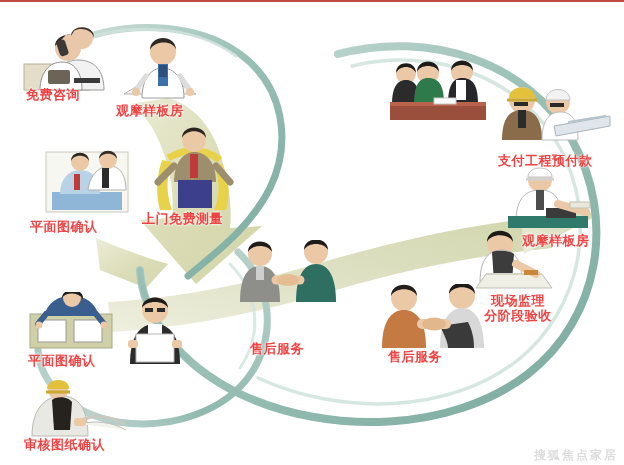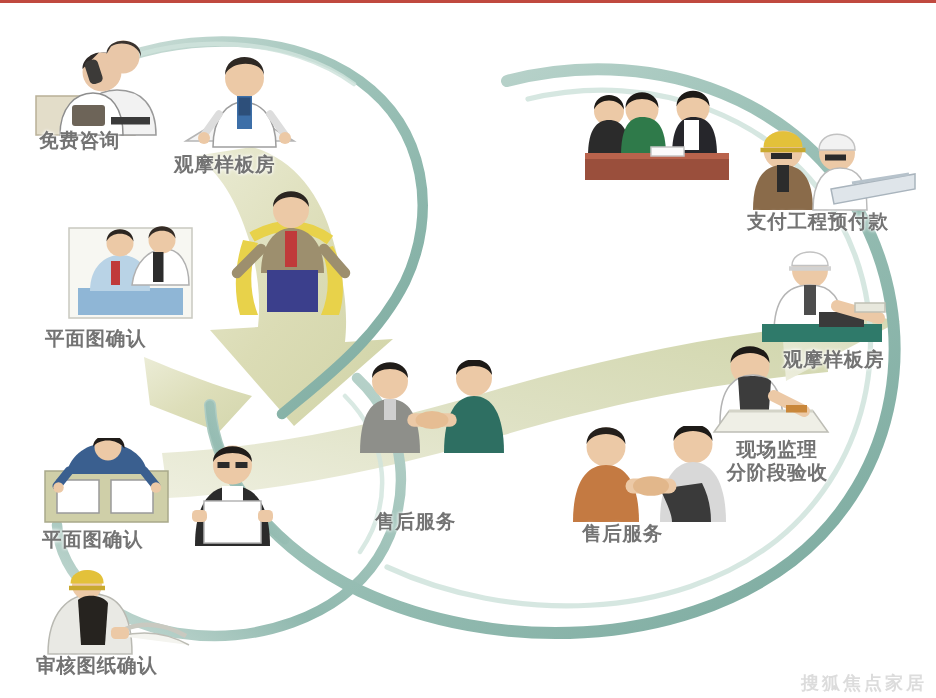--- a/index.html
+++ b/index.html
@@ -14,24 +14,24 @@
     overflow:hidden;
     border-top:2px solid #c0493f;
     box-sizing:border-box;
   }
   
   #artwork{position:absolute;left:0;top:0;width:624px;height:465px;}
 
   
   .label{
     position:absolute;
-    font-family:Liberation Mono, monospace;
+    font-family:Liberation Serif, serif;
     font-size:13px;
     font-weight:bold;
-    color:#737373;
+    color:#ef4444;
     white-space:nowrap;
     letter-spacing:0.5px;
     line-height:1.15;
     text-shadow:0 0 2px #fff,0 0 3px #fff;
   }
   .label.two-line{white-space:normal;text-align:center;}
 
   
   .scene{position:absolute;}
   .scene svg{display:block;}
@@ -152,20 +152,21 @@
       <path d="M84 44 C 92 60 92 78 88 90 L 76 90 C 82 76 82 60 76 46 Z" fill="#e8d24a"></path>
       <path d="M30 38 C 48 28 66 28 82 40" stroke="#e8d24a" stroke-width="7" fill="none"></path>
       <circle cx="56" cy="20" r="12" fill="#ecc9a6"></circle>
       <path d="M44 18 C 44 4 68 4 68 18 C 64 9 48 9 44 18 Z" fill="#2b2520"></path>
       <path d="M36 62 C 36 42 46 32 56 32 C 68 32 78 42 78 62 Z" fill="#9d8f6e"></path>
       <rect x="52" y="34" width="8" height="24" fill="#c03a3a"></rect>
       <rect x="40" y="60" width="34" height="28" fill="#3b3f8c"></rect>
       <path d="M36 46 L 20 62 M78 46 L 92 62" stroke="#9d8f6e" stroke-width="7" stroke-linecap="round"></path>
     </svg>
   </div>
+  <div class="label" style="left:142px;top:210px;">上门免费测量</div>
 
   <div class="scene" style="left:44px;top:148px;">
     <svg width="86" height="64" viewBox="0 0 86 64">
       <rect x="2" y="2" width="82" height="60" fill="#f7f7f2" stroke="#c9c9c0" stroke-width="1"></rect>
       <rect x="8" y="42" width="70" height="18" fill="#8fb6d6"></rect>
       <path d="M16 44 C 16 28 26 20 36 20 C 48 20 56 28 56 44 Z" fill="#b9d3e6"></path>
       <circle cx="36" cy="12" r="9" fill="#ecc9a6"></circle>
       <path d="M27 11 C 27 0 45 0 45 11 C 42 4 30 4 27 11 Z" fill="#2b2520"></path>
       <path d="M44 40 C 46 24 56 16 66 16 C 76 16 82 26 82 40 Z" fill="#ffffff" stroke="#b0b0b0" stroke-width="1"></path>
       <circle cx="64" cy="10" r="9" fill="#ecc9a6"></circle>
@@ -291,21 +292,21 @@
       <path d="M8 58 C 8 36 16 28 28 28 C 40 28 48 36 48 58 Z" fill="#8a6b4a"></path>
       <rect x="24" y="28" width="8" height="18" fill="#2c2c2c"></rect>
       <circle cx="64" cy="20" r="12" fill="#ecc9a6"></circle>
       <path d="M52 18 C 52 4 76 4 76 18 Z" fill="#f2f2f2" stroke="#c2c2c2" stroke-width="1"></path>
       <rect x="56" y="21" width="14" height="4" fill="#2a2a2a"></rect>
       <path d="M48 58 C 48 38 56 30 66 30 C 78 30 84 38 84 58 Z" fill="#ffffff" stroke="#bbbbbb" stroke-width="1"></path>
       <path d="M60 44 L 116 34 L 116 44 L 62 54 Z" fill="#dfe5ea" stroke="#a9b4bd" stroke-width="1"></path>
       <path d="M74 40 L 112 34" stroke="#b6c2cb" stroke-width="2"></path>
     </svg>
   </div>
-  <div class="label" style="left:498px;top:140px;">支付工程预付款</div>
+  <div class="label" style="left:498px;top:152px;">支付工程预付款</div>
 
   <div class="scene" style="left:390px;top:58px;">
     <svg width="96" height="60" viewBox="0 0 96 60">
       <circle cx="16" cy="14" r="10" fill="#ecc9a6"></circle>
       <path d="M6 13 C 6 0 26 0 26 13 C 22 5 10 5 6 13 Z" fill="#1d1a17"></path>
       <path d="M2 44 C 2 26 8 20 16 20 C 24 20 30 26 30 44 Z" fill="#2b2b2b"></path>
       <circle cx="38" cy="13" r="11" fill="#ecc9a6"></circle>
       <path d="M27 12 C 27 -2 49 -2 49 12 C 46 4 30 4 27 12 Z" fill="#1d1a17"></path>
       <path d="M24 44 C 24 24 30 18 38 18 C 48 18 54 24 54 44 Z" fill="#2f7a4a"></path>
       <circle cx="72" cy="12" r="11" fill="#ecc9a6"></circle>

